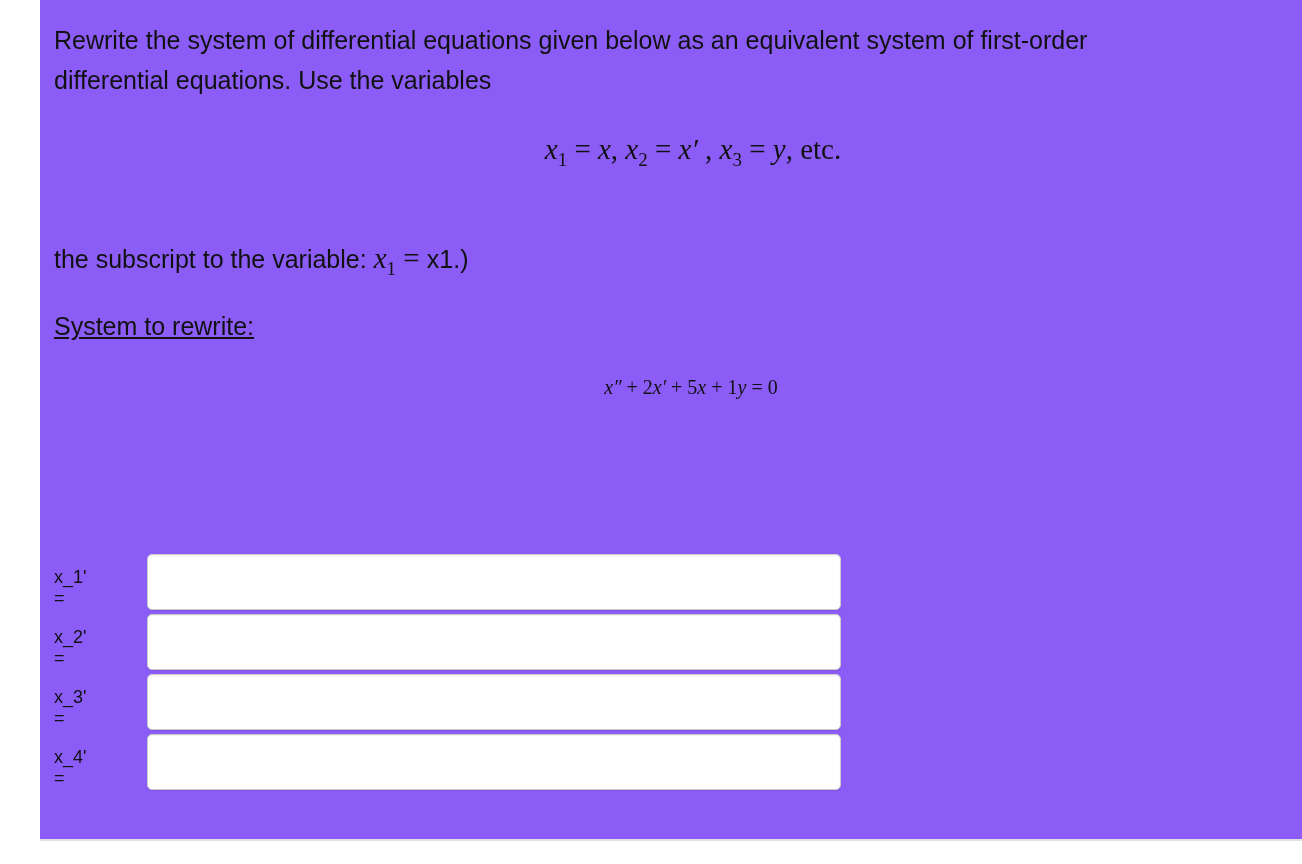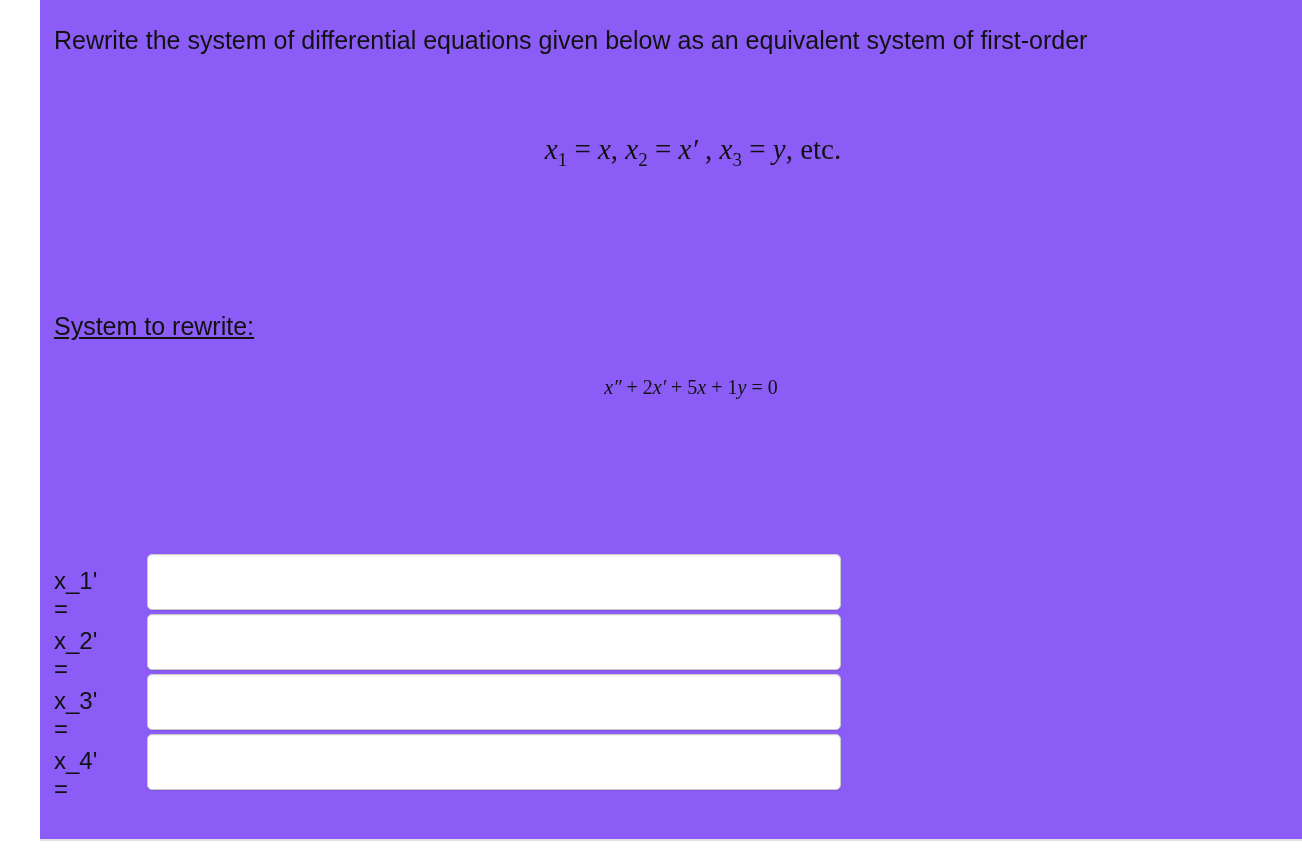--- a/index.html
+++ b/index.html
@@ -11,40 +11,44 @@
     font-family: "Liberation Sans", sans-serif; color: #111; margin-left: 40px;
   }
   .para { position: absolute; left: 14px; font-size: 25px; line-height: 40px; margin: 0; }
   .math { font-family: "Liberation Serif", "DejaVu Serif", serif; font-style: italic; font-size: 29px; }
   .math .up { font-style: normal; }
   .math sub { font-size: 19px; font-style: normal; vertical-align: -7px; line-height: 0; }
   .centered { position: absolute; left: 0; width: 1290px; text-align: center; }
   .eq { font-family: "Liberation Serif", "DejaVu Serif", serif; font-size: 20px; }
   .eq i { font-style: italic; }
   .row { position: absolute; left: 0; height: 58px; }
-  .row-label { position: absolute; left: 14px; top: 13px; font-size: 24px; font-family: "Liberation Sans", sans-serif; }
+  .row-label { position: absolute; left: 14px; top: 13px; font-size: 18px; font-family: "Liberation Sans", sans-serif; }
   .answer-input {
     position: absolute; left: 107px; top: 0; width: 694px; height: 56px;
     border: 1px solid #cccccc; border-radius: 5px; background: #fff;
     box-shadow: inset 0 1px 2px rgba(0,0,0,0.06), 0 1px 1px rgba(0,0,0,0.08);
     box-sizing: border-box; font-size: 22px; padding: 0 10px; outline: none;
   }
 </style>
 </head>
 <body>
 
 <div class="panel">
 
   <p class="para" style="top:20px;">Rewrite the system of differential equations given below as an equivalent system of first-order</p>
+  <p class="para" style="top:60px;">differential equations. Use the variables</p>
 
   <div class="centered math" style="top:133px; left:8px;">
     <span>x</span><sub>1</sub><span class="up"> = </span><span>x</span><span class="up">, </span><span>x</span><sub>2</sub><span class="up"> = </span><span>x′</span><span class="up"> , </span><span>x</span><sub>3</sub><span class="up"> = </span><span>y</span><span class="up">, </span><span class="up">etc.</span>
   </div>
 
 
+  <p class="para" style="top:238px;">
+    <span>the subscript to the variable: </span><span class="math"><span>x</span><sub>1</sub><span class="up"> = </span></span><span>x1.)</span>
+  </p>
 
   <p class="para" style="top:306px;text-decoration:underline;">System to rewrite:</p>
 
   <div class="centered eq" style="top:376px; left:6px;">
     <i>x″</i><span> + 2</span><i>x′</i><span> + 5</span><i>x</i><span> + 1</span><i>y</i><span> = 0</span>
   </div>
 
 
   <div class="row" style="top:554px;">
     <span class="row-label">x_1' =</span>

